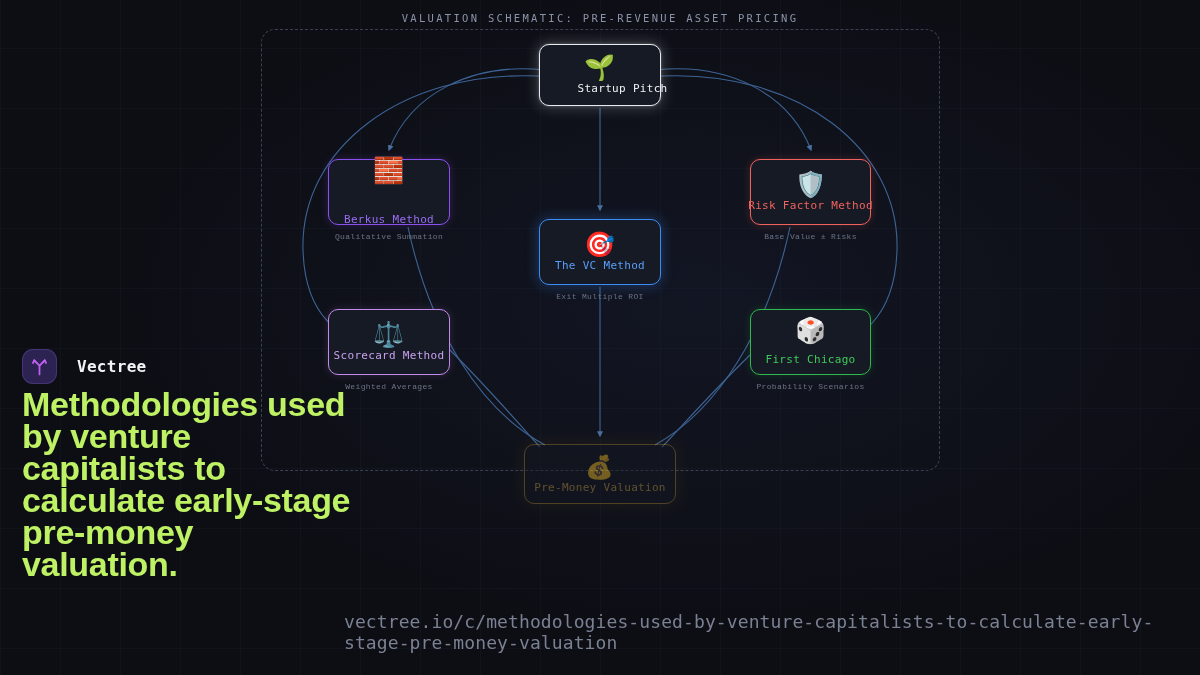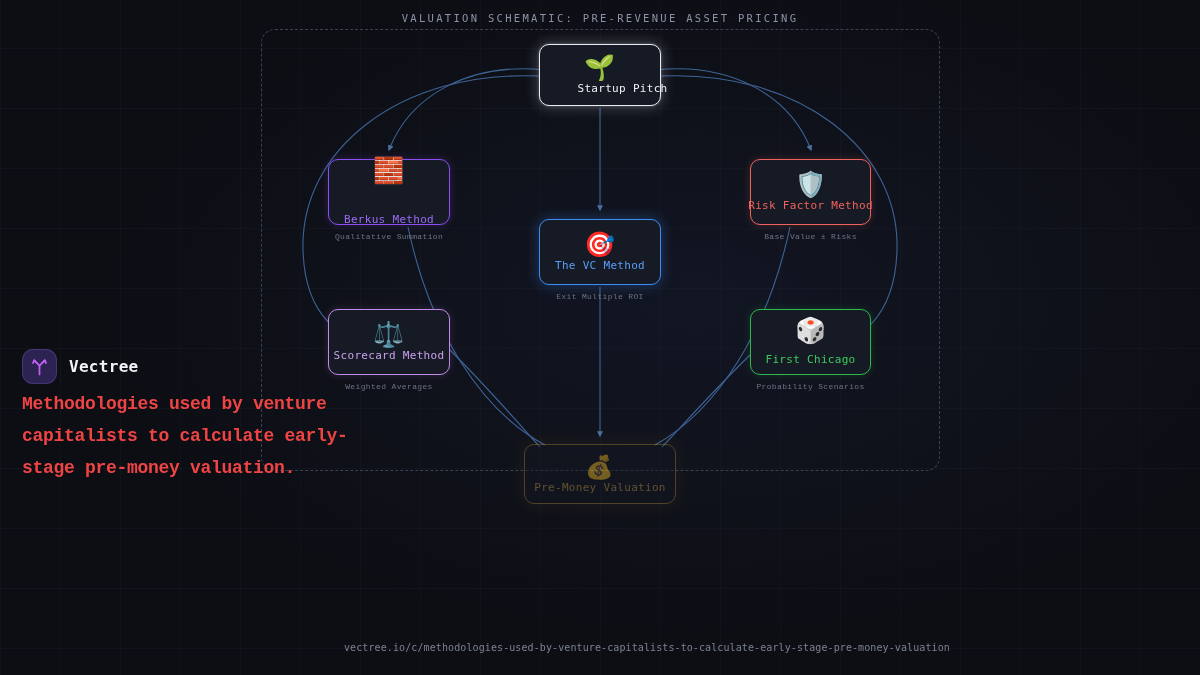--- a/index.html
+++ b/index.html
@@ -93,43 +93,43 @@
 
   #node-premoney{ left:524px; top:444px; width:152px; height:60px;
     border-color:#a8862f; opacity:.42;
     box-shadow:0 0 16px 3px rgba(190,150,50,.16);}
   #node-premoney .label{ color:#cda64a; }
   #node-premoney .emoji{ font-size:23px; }
 
   
   #brand{
     position:absolute; left:22px; top:349px;
-    display:flex; align-items:center; gap:12px;
+    display:flex; align-items:center; gap:20px;
   }
   #brand-logo{
     width:35px; height:35px; border-radius:11px;
     background:#2c2352;
     display:flex; align-items:center; justify-content:center;
     box-shadow:inset 0 0 0 1px rgba(160,120,240,.22);
   }
   #brand-name{
     font-size:16px; font-weight:bold; color:#f2f3f7;
     letter-spacing:.3px;
   }
 
   #headline{
     position:absolute; left:22px; top:388px; width:330px;
-    font-size:18px; line-height:32px; font-weight:bold;
-    color:#ef4444; letter-spacing:-.3px;
-    font-family:Liberation Mono, monospace;
+    font-size:34px; line-height:32px; font-weight:bold;
+    color:#bef264; letter-spacing:-.3px;
+    font-family:Liberation Sans, sans-serif;
   }
 
   #footer-url{
     position:absolute; left:344px; bottom:22px;
-    font-size:10px; color:#7a8193; letter-spacing:.1px;
+    font-size:18px; color:#7a8193; letter-spacing:.1px;
     font-family:"DejaVu Sans Mono","Liberation Mono",monospace;
   }
 </style>
 </head>
 <body>
 
 <div id="grid-bg"></div>
 <div id="vignette"></div>
 
 <div id="schematic-title">VALUATION SCHEMATIC: PRE-REVENUE ASSET PRICING</div>

